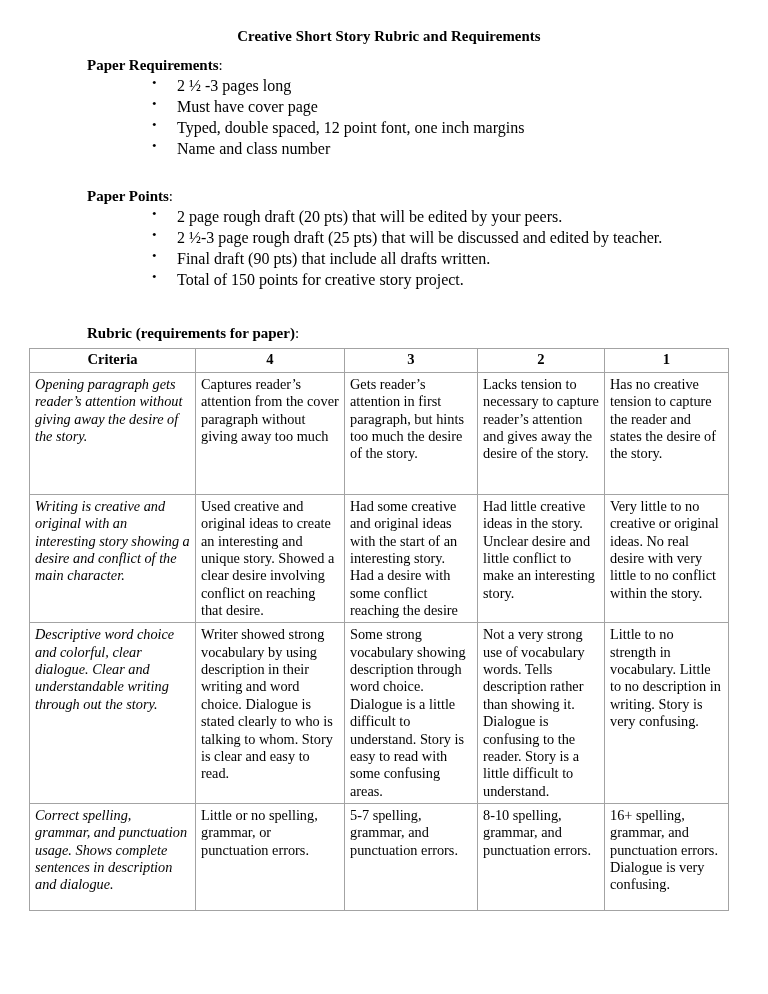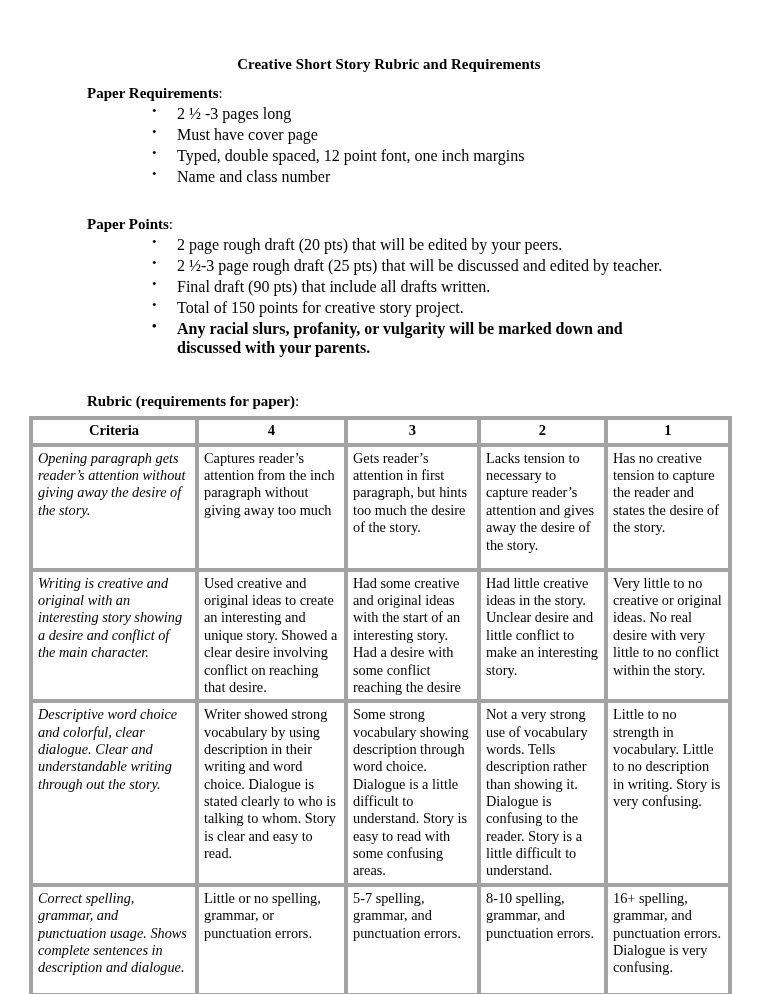--- a/index.html
+++ b/index.html
@@ -13,21 +13,21 @@
     font-family: "Liberation Serif", "DejaVu Serif", serif;
     color: #000000;
     font-size: 14.5px;
     overflow: hidden;
   }
   .page {
     position: relative;
     width: 768px;
     height: 994px;
     box-sizing: border-box;
-    padding: 56px 40px 0 40px;
+    padding: 28px 40px 0 40px;
   }
   .doc-title {
     text-align: center;
     font-weight: bold;
     font-size: 14.8px;
     margin: 0 0 5px 0;
     padding-left: 10px;
     letter-spacing: 0.1px;
   }
   .section-heading {
@@ -69,21 +69,21 @@
   .gap-rubric {
     height: 22px;
   }
   table.rubric {
     border-collapse: collapse;
     width: 699px;
     margin: 6px 0 0 -11px;
     table-layout: fixed;
   }
   table.rubric th, table.rubric td {
-    border: 4px solid #a3a3a3;
+    border: 1px solid #a3a3a3;
     vertical-align: top;
     padding: 3px 5px 3px 5px;
     font-size: 14.3px;
     line-height: 1.215;
     margin-top: 28px;
   }
   table.rubric th {
     text-align: center;
     font-weight: bold;
     padding: 2px 4px 3px 4px;
@@ -120,21 +120,20 @@
 
   <div class="gap-paper-points"></div>
 
   <div class="section-heading"><span>Paper Points</span><span class="plain">:</span></div>
 
   <ul class="bullets">
     <li>2 page rough draft (20 pts) that will be edited by your peers.</li>
     <li>2 ½-3 page rough draft (25 pts) that will be discussed and edited by teacher.</li>
     <li>Final draft (90 pts) that include all drafts written.</li>
     <li>Total of 150 points for creative story project.</li>
-    <li class="bold-item">Any racial slurs, profanity, or vulgarity will be marked down and discussed with your parents.</li>
   </ul>
 
   <div class="gap-rubric"></div>
 
   <div class="section-heading"><span>Rubric (requirements for paper)</span><span class="plain">:</span></div>
 
   <table class="rubric">
     <colgroup>
       <col class="c-criteria">
         <col class="c-4">
@@ -147,21 +146,21 @@
         <th>Criteria</th>
         <th>4</th>
         <th>3</th>
         <th>2</th>
         <th>1</th>
       </tr>
     </thead>
     <tbody>
       <tr class="r1">
         <td class="criteria">Opening paragraph gets reader’s attention without giving away the desire of the story.</td>
-        <td>Captures reader’s attention from the inch paragraph without giving away too much</td>
+        <td>Captures reader’s attention from the cover paragraph without giving away too much</td>
         <td>Gets reader’s attention in first paragraph, but hints too much the desire of the story.</td>
         <td>Lacks tension to necessary to capture reader’s attention and gives away the desire of the story.</td>
         <td>Has no creative tension to capture the reader and states the desire of the story.</td>
       </tr>
       <tr class="r2">
         <td class="criteria">Writing is creative and original with an interesting story showing a desire and conflict of the main character.</td>
         <td>Used creative and original ideas to create an interesting and unique story. Showed a clear desire involving conflict on reaching that desire.</td>
         <td>Had some creative and original ideas with the start of an interesting story. Had a desire with some conflict reaching the desire</td>
         <td>Had little creative ideas in the story. Unclear desire and little conflict to make an interesting story.</td>
         <td>Very little to no creative or original ideas. No real desire with very little to no conflict within the story.</td>

